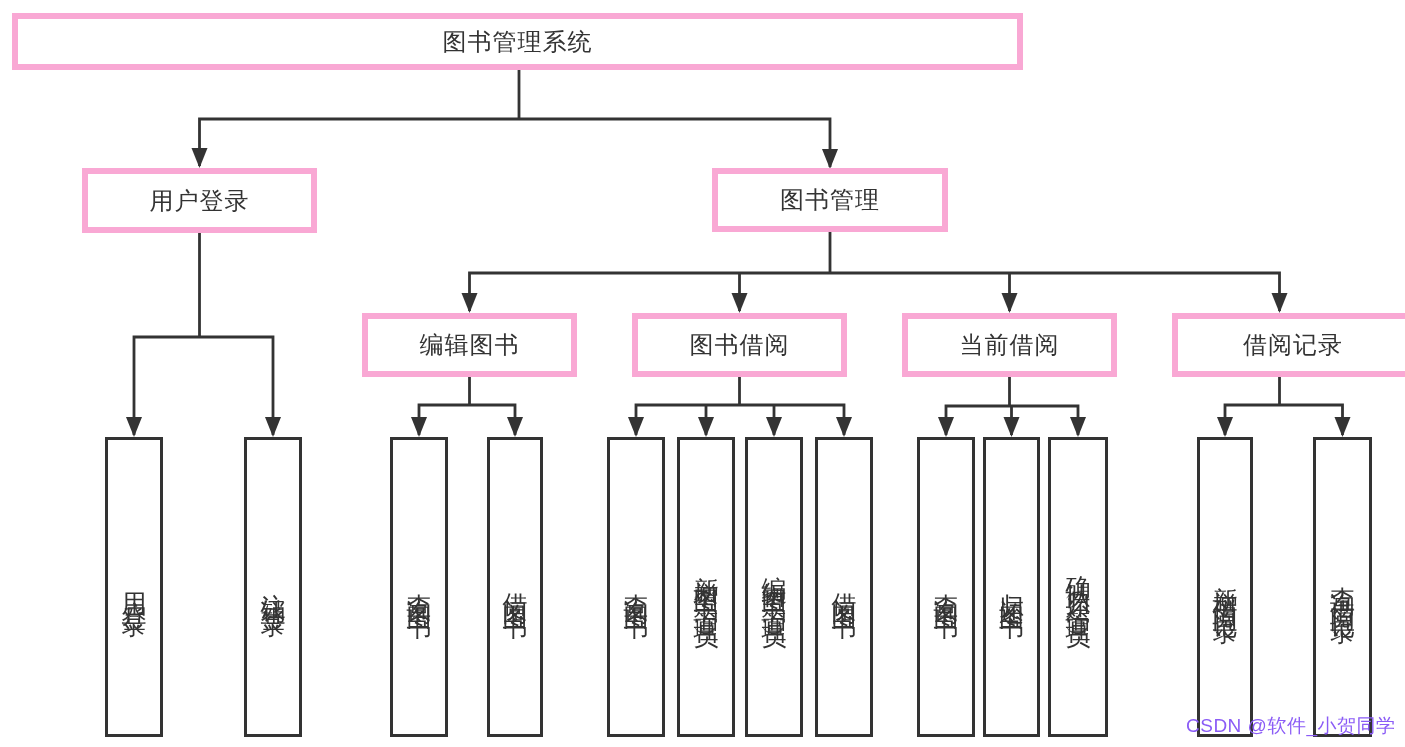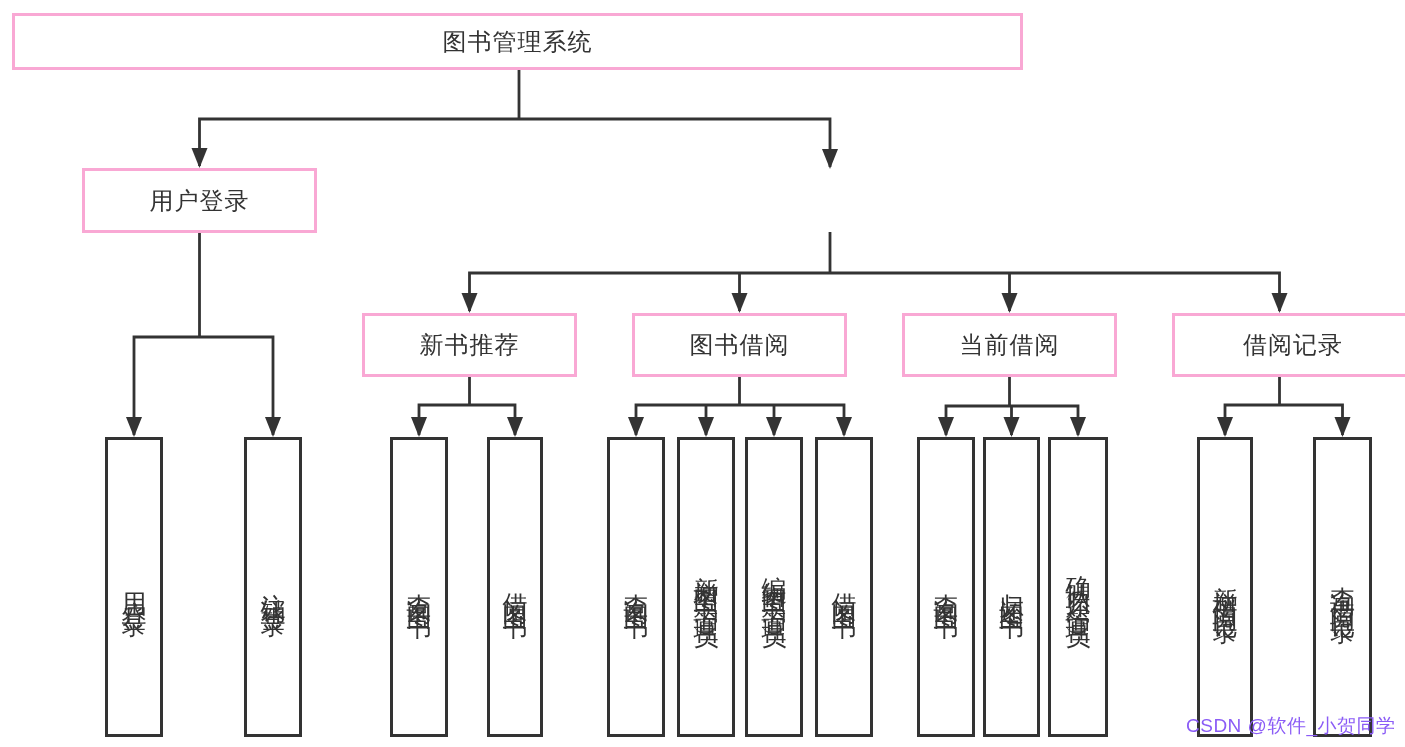--- a/index.html
+++ b/index.html
@@ -17,21 +17,21 @@
   }
   .connectors {
     position: absolute;
     left: 0;
     top: 0;
   }
   .hbox {
     position: absolute;
     box-sizing: border-box;
     background: #ffffff;
-    border: 3px solid #f9a8d4;
+    border: 6px solid #f9a8d4;
     display: flex;
     align-items: center;
     justify-content: center;
     color: #333333;
     font-size: 24px;
     letter-spacing: 1px;
     white-space: nowrap;
   }
   .vbox {
     position: absolute;
@@ -120,23 +120,26 @@
     </g>
   </svg>
 
   <div class="hbox" style="left:12px;top:13px;width:1011px;height:57px">
     <span>图书管理系统</span>
   </div>
 
   <div class="hbox" style="left:82px;top:168px;width:235px;height:65px">
     <span>用户登录</span>
   </div>
+  <div class="hbox" style="left:712px;top:168px;width:236px;height:64px">
+    <span>图书管理</span>
+  </div>
 
   <div class="hbox" style="left:362px;top:313px;width:215px;height:64px">
-    <span>新书推荐</span>
+    <span>编辑图书</span>
   </div>
   <div class="hbox" style="left:902px;top:313px;width:215px;height:64px">
     <span>当前借阅</span>
   </div>
   <div class="hbox" style="left:632px;top:313px;width:215px;height:64px">
     <span>图书借阅</span>
   </div>
   <div class="hbox" style="left:1172px;top:313px;width:242px;height:64px">
     <span>借阅记录</span>
   </div>

